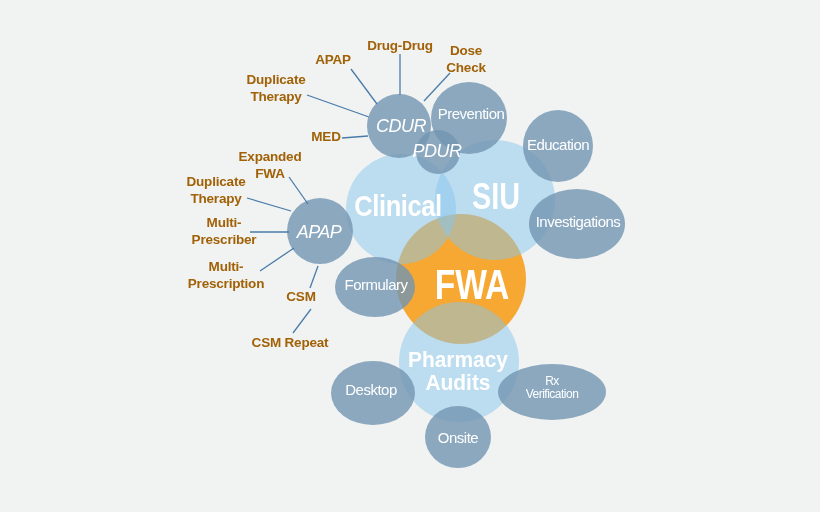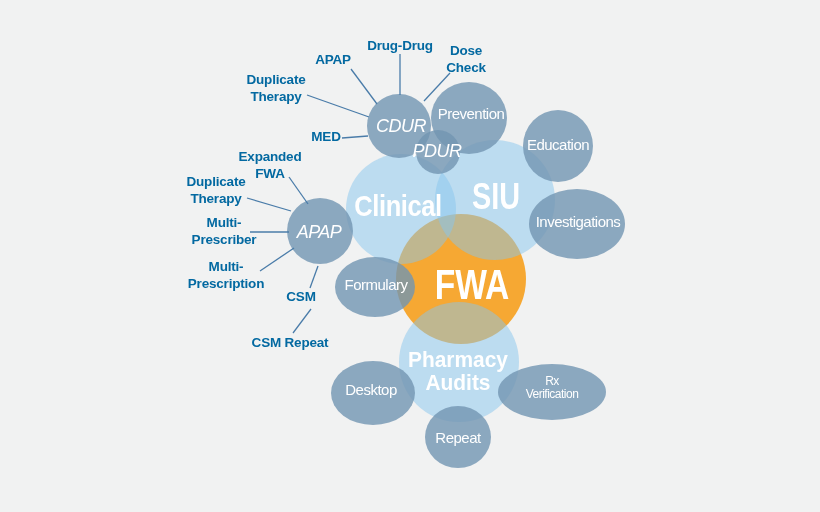--- a/index.html
+++ b/index.html
@@ -13,21 +13,21 @@
   .stage svg { position:absolute; left:0; top:0; }
   .lbl {
     position:absolute;
     transform:translate(-50%,-50%);
     white-space:pre-line;
     text-align:center;
     line-height:1.12;
     pointer-events:none;
   }
   .ann {
-    color:#0369a1;
+    color:#a16207;
     font-size:13.5px;
     font-weight:600;
     letter-spacing:-0.2px;
     line-height:1.25;
   }
   .node {
     color:#ffffff;
     font-size:17px;
     font-weight:400;
     letter-spacing:-0.5px;
@@ -94,21 +94,21 @@
   <div class="lbl group g-fwa" style="left:472px;top:285px">FWA</div>
 
   <div class="lbl node n-big" style="left:401px;top:126px">CDUR</div>
   <div class="lbl node n-big" style="left:437px;top:151px">PDUR</div>
   <div class="lbl node n-small" style="left:471px;top:114px">Prevention</div>
   <div class="lbl node n-small" style="left:558px;top:145px">Education</div>
   <div class="lbl node n-small" style="left:578px;top:222px">Investigations</div>
   <div class="lbl node n-big" style="left:319px;top:232px">APAP</div>
   <div class="lbl node n-small" style="left:376px;top:285px">Formulary</div>
   <div class="lbl node n-small" style="left:371px;top:390px">Desktop</div>
-  <div class="lbl node n-small" style="left:458px;top:438px">Repeat</div>
+  <div class="lbl node n-small" style="left:458px;top:438px">Onsite</div>
   <div class="lbl node n-rx" style="left:552px;top:388px">Rx
 Verification</div>
 
   <div class="lbl ann" style="left:400px;top:46px">Drug-Drug</div>
   <div class="lbl ann" style="left:466px;top:60px">Dose
 Check</div>
   <div class="lbl ann" style="left:333px;top:60px">APAP</div>
   <div class="lbl ann" style="left:276px;top:89px">Duplicate
 Therapy</div>
   <div class="lbl ann" style="left:326px;top:137px">MED</div>

